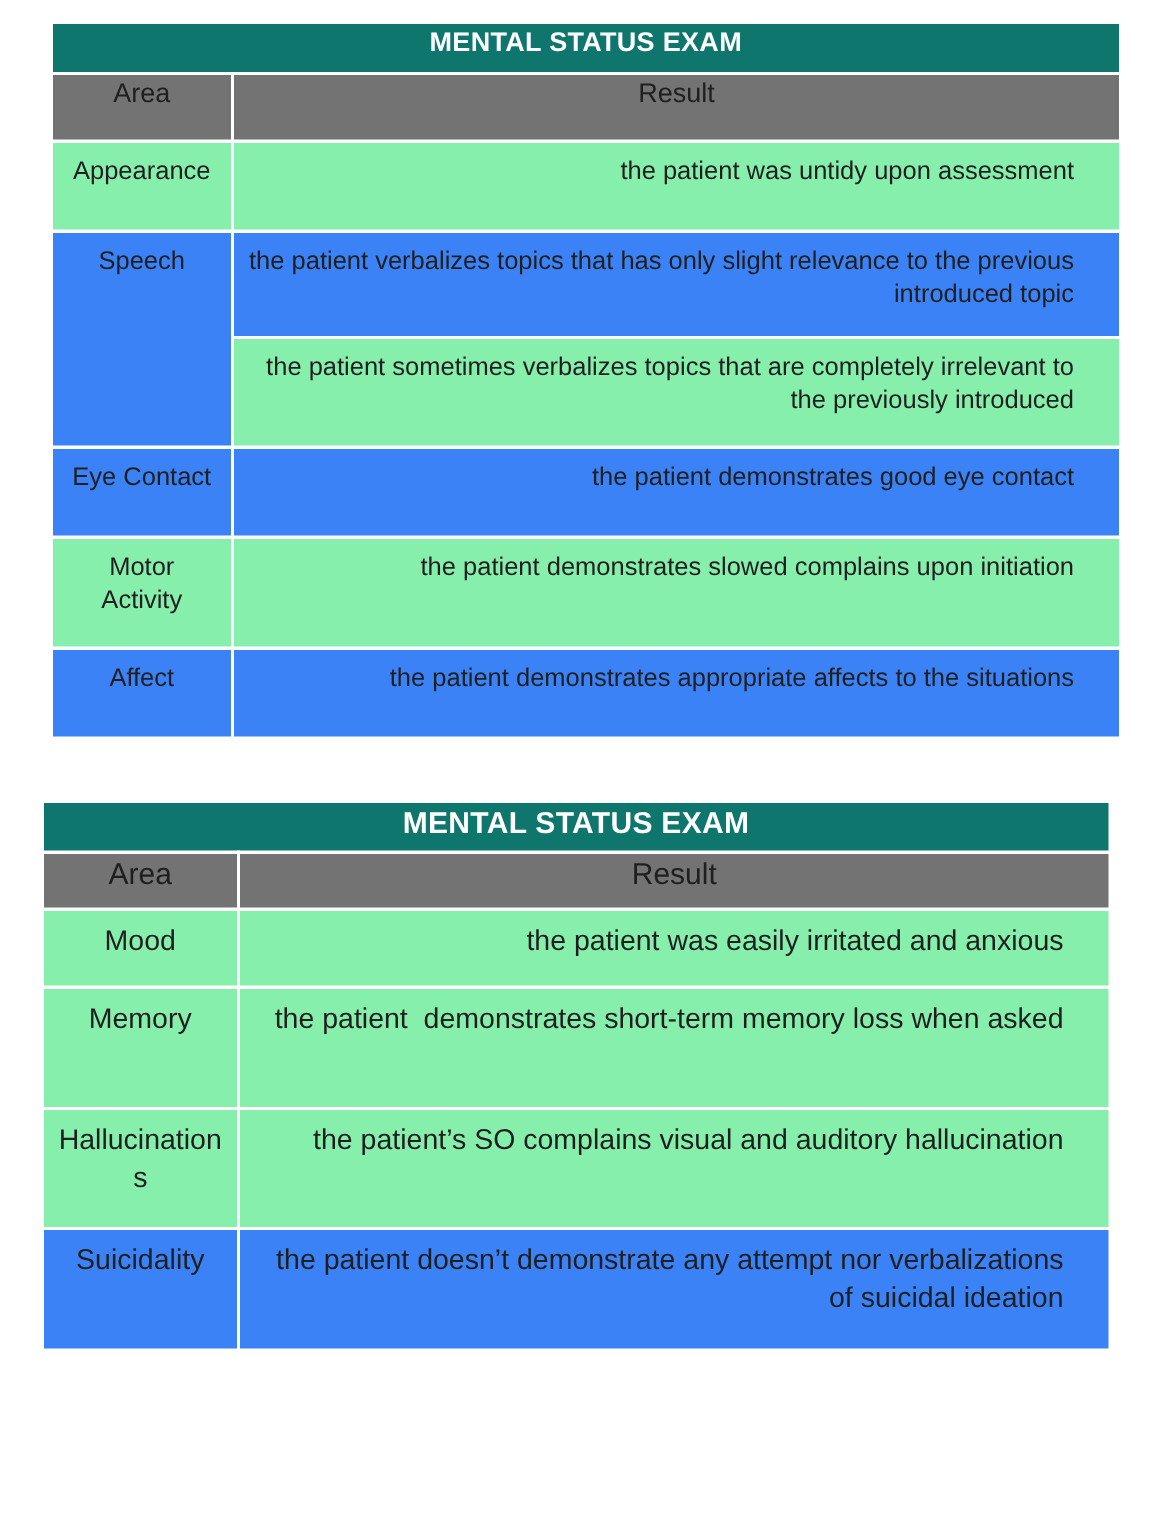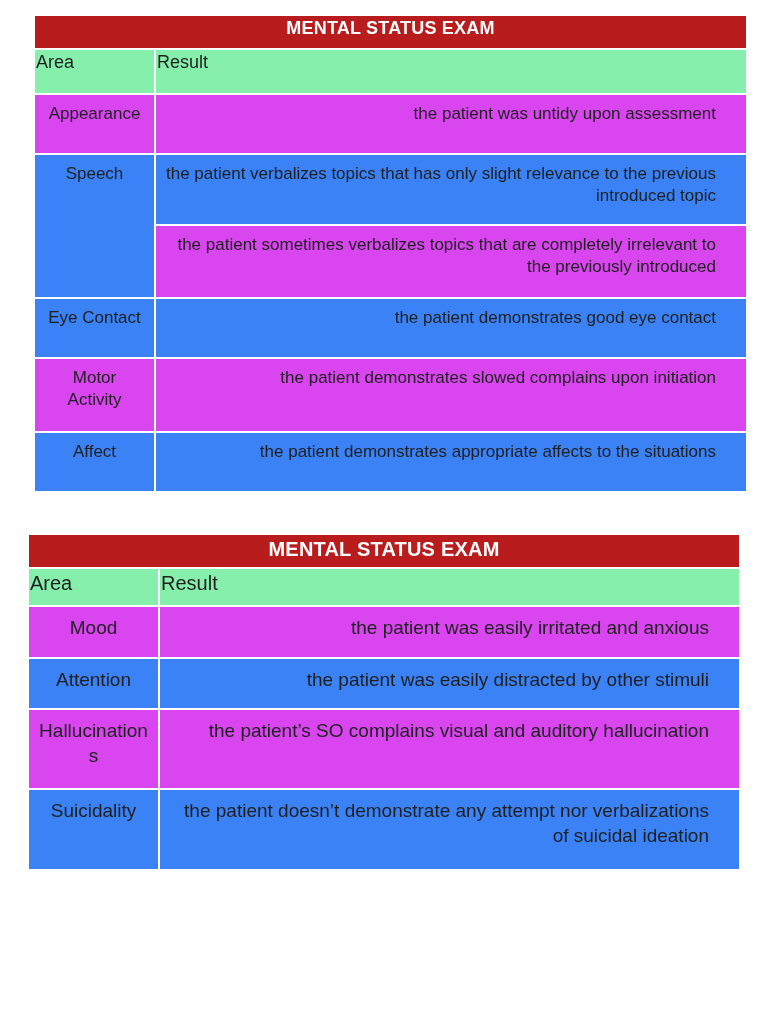--- a/index.html
+++ b/index.html
@@ -14,43 +14,43 @@
     border-collapse: collapse;
     table-layout: fixed;
   }
   table.mse td, table.mse th {
     border: 2px solid #ffffff;
     vertical-align: top;
     line-height: 1.32;
     overflow: hidden;
   }
   th.title-cell {
-    background: #b91c1c;
+    background: #0f766e;
     color: #ffffff;
     font-weight: bold;
     text-align: center;
     vertical-align: middle;
     letter-spacing: 0.2px;
   }
   td.subhead {
-    background: #86efac;
-    text-align: left;
+    background: #737373;
+    text-align: center;
     vertical-align: middle;
   }
   td.area {
     text-align: center;
     padding: 8px 10px;
     overflow-wrap: break-word;
   }
   td.result {
     text-align: right;
     padding: 8px 30px 8px 9px;
     white-space: pre-wrap;
   }
-  .band-light { background: #d946ef; }
+  .band-light { background: #86efac; }
   .band-dark  { background: #3b82f6; }
 
   
   #table1 { margin: 14px 0 0 33px; width: 715px; font-size: 17px; }
   #table1 .title-cell { font-size: 18px; height: 30px; }
   #table1 col.c-area { width: 121px; }
   #table1 .row-sub td      { height: 41px; font-size: 18px; }
   #table1 .row-appearance td { height: 42px; }
   #table1 .row-speech1 td  { height: 53px; }
   #table1 .row-speech2 td  { height: 55px; }
@@ -122,23 +122,23 @@
     <th class="title-cell" colspan="2">MENTAL STATUS EXAM</th>
   </tr>
   <tr class="row-sub">
     <td class="subhead">Area</td>
     <td class="subhead">Result</td>
   </tr>
   <tr class="row-mood">
     <td class="area band-light">Mood</td>
     <td class="result band-light">the patient was easily irritated and anxious</td>
   </tr>
-  <tr class="row-attention">
-    <td class="area band-dark">Attention</td>
-    <td class="result band-dark">the patient was easily distracted by other stimuli</td>
+  <tr class="row-memory">
+    <td class="area band-light">Memory</td>
+    <td class="result band-light">the patient  demonstrates short-term memory loss when asked</td>
   </tr>
   <tr class="row-hallucinations">
     <td class="area band-light">Hallucinations</td>
     <td class="result band-light">the patient’s SO complains visual and auditory hallucination</td>
   </tr>
   <tr class="row-suicidality">
     <td class="area band-dark">Suicidality</td>
     <td class="result band-dark">the patient doesn’t demonstrate any attempt nor verbalizations of suicidal ideation</td>
   </tr>
 </tbody>

